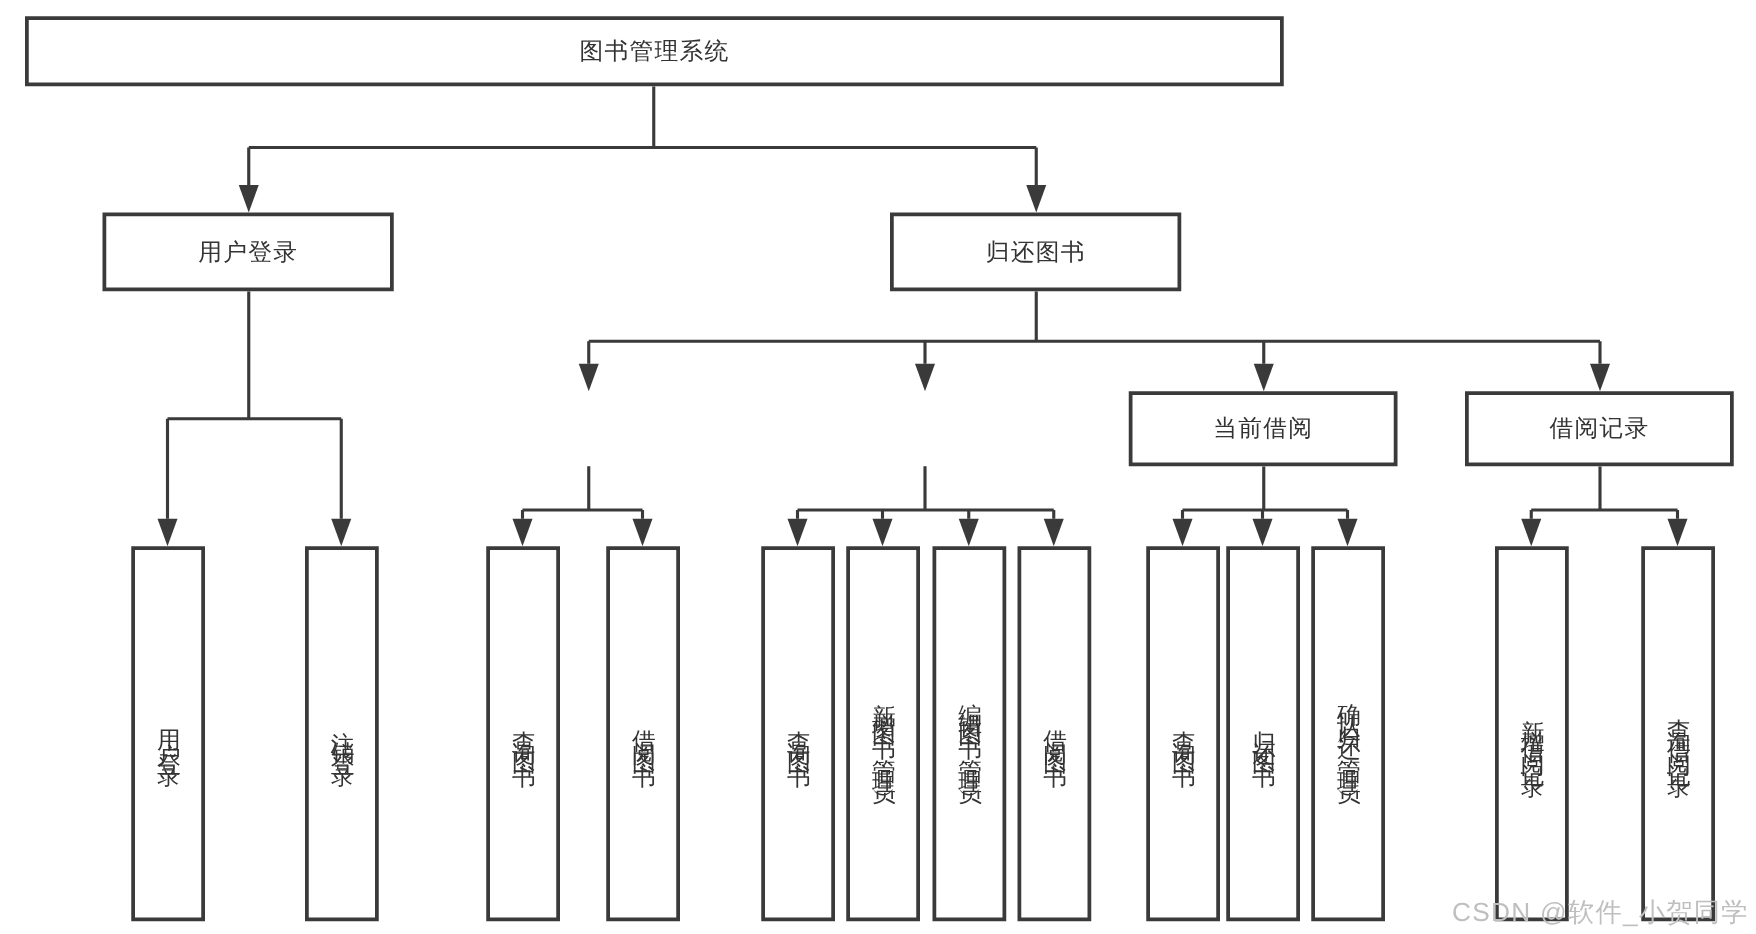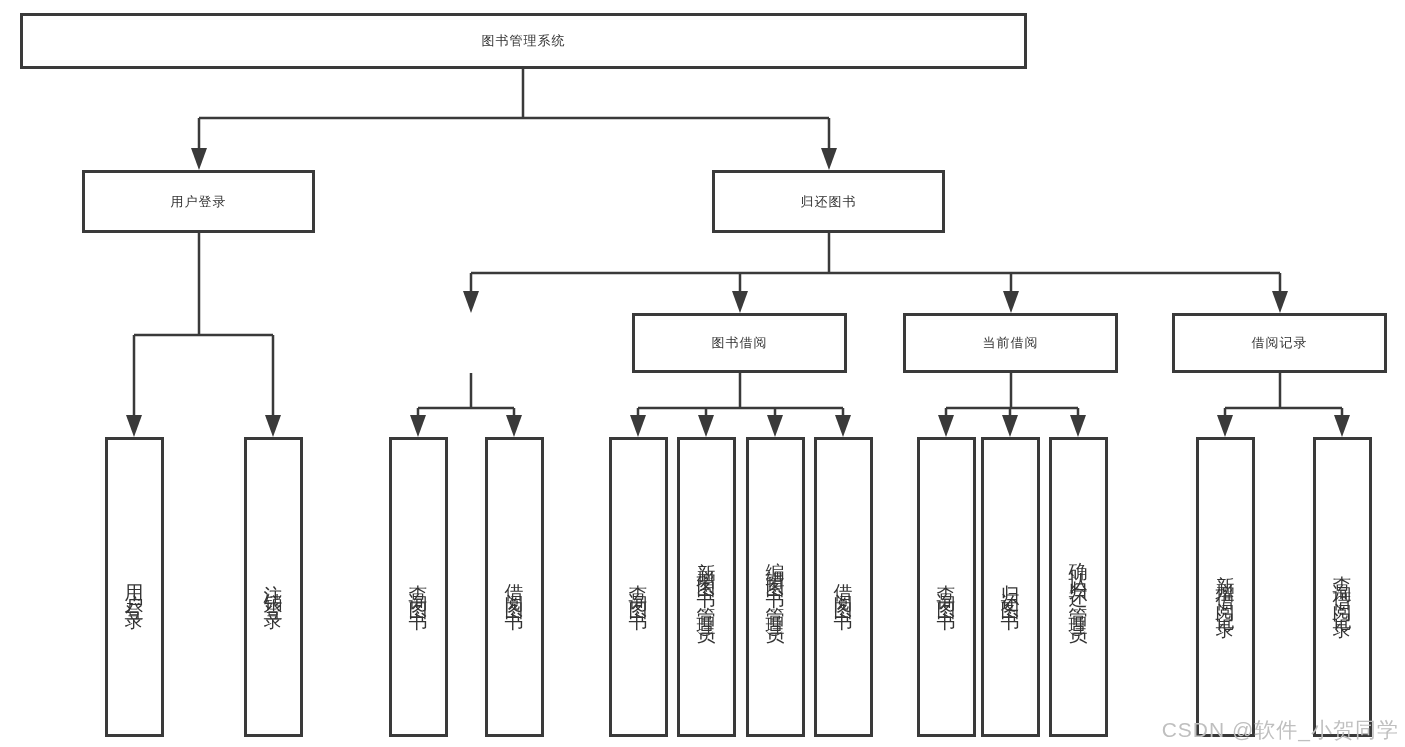--- a/index.html
+++ b/index.html
@@ -28,21 +28,21 @@
     stroke: none;
   }
   .node {
     position: absolute;
     border: 3px solid #3a3a3a;
     background: #ffffff;
     color: #333333;
     display: flex;
     align-items: center;
     justify-content: center;
-    font-size: 13px;
+    font-size: 19px;
     letter-spacing: 1px;
     text-align: center;
   }
   .vnode {
     writing-mode: vertical-rl;
     font-size: 19px;
     letter-spacing: 9px;
     line-height: 1;
   }
   .watermark {
@@ -102,21 +102,20 @@
       <polygon points="1217,415 1233,415 1225,437"></polygon>
       <polygon points="1334,415 1350,415 1342,437"></polygon>
     </g>
   </svg>
 
   <div class="node" style="left:20px;top:13px;width:1007px;height:56px">图书管理系统</div>
 
   <div class="node" style="left:82px;top:170px;width:233px;height:63px">用户登录</div>
   <div class="node" style="left:712px;top:170px;width:233px;height:63px">归还图书</div>
 
-  <div class="node" style="left:632px;top:313px;width:215px;height:60px">图书借阅</div>
   <div class="node" style="left:903px;top:313px;width:215px;height:60px">当前借阅</div>
   <div class="node" style="left:1172px;top:313px;width:215px;height:60px">借阅记录</div>
 
   <div class="node vnode" style="left:105px;top:437px;width:59px;height:300px">用户登录</div>
   <div class="node vnode" style="left:244px;top:437px;width:59px;height:300px">注销登录</div>
 
   <div class="node vnode" style="left:389px;top:437px;width:59px;height:300px">查询图书</div>
   <div class="node vnode" style="left:485px;top:437px;width:59px;height:300px">借阅图书</div>
 
   <div class="node vnode" style="left:609px;top:437px;width:59px;height:300px">查询图书</div>

